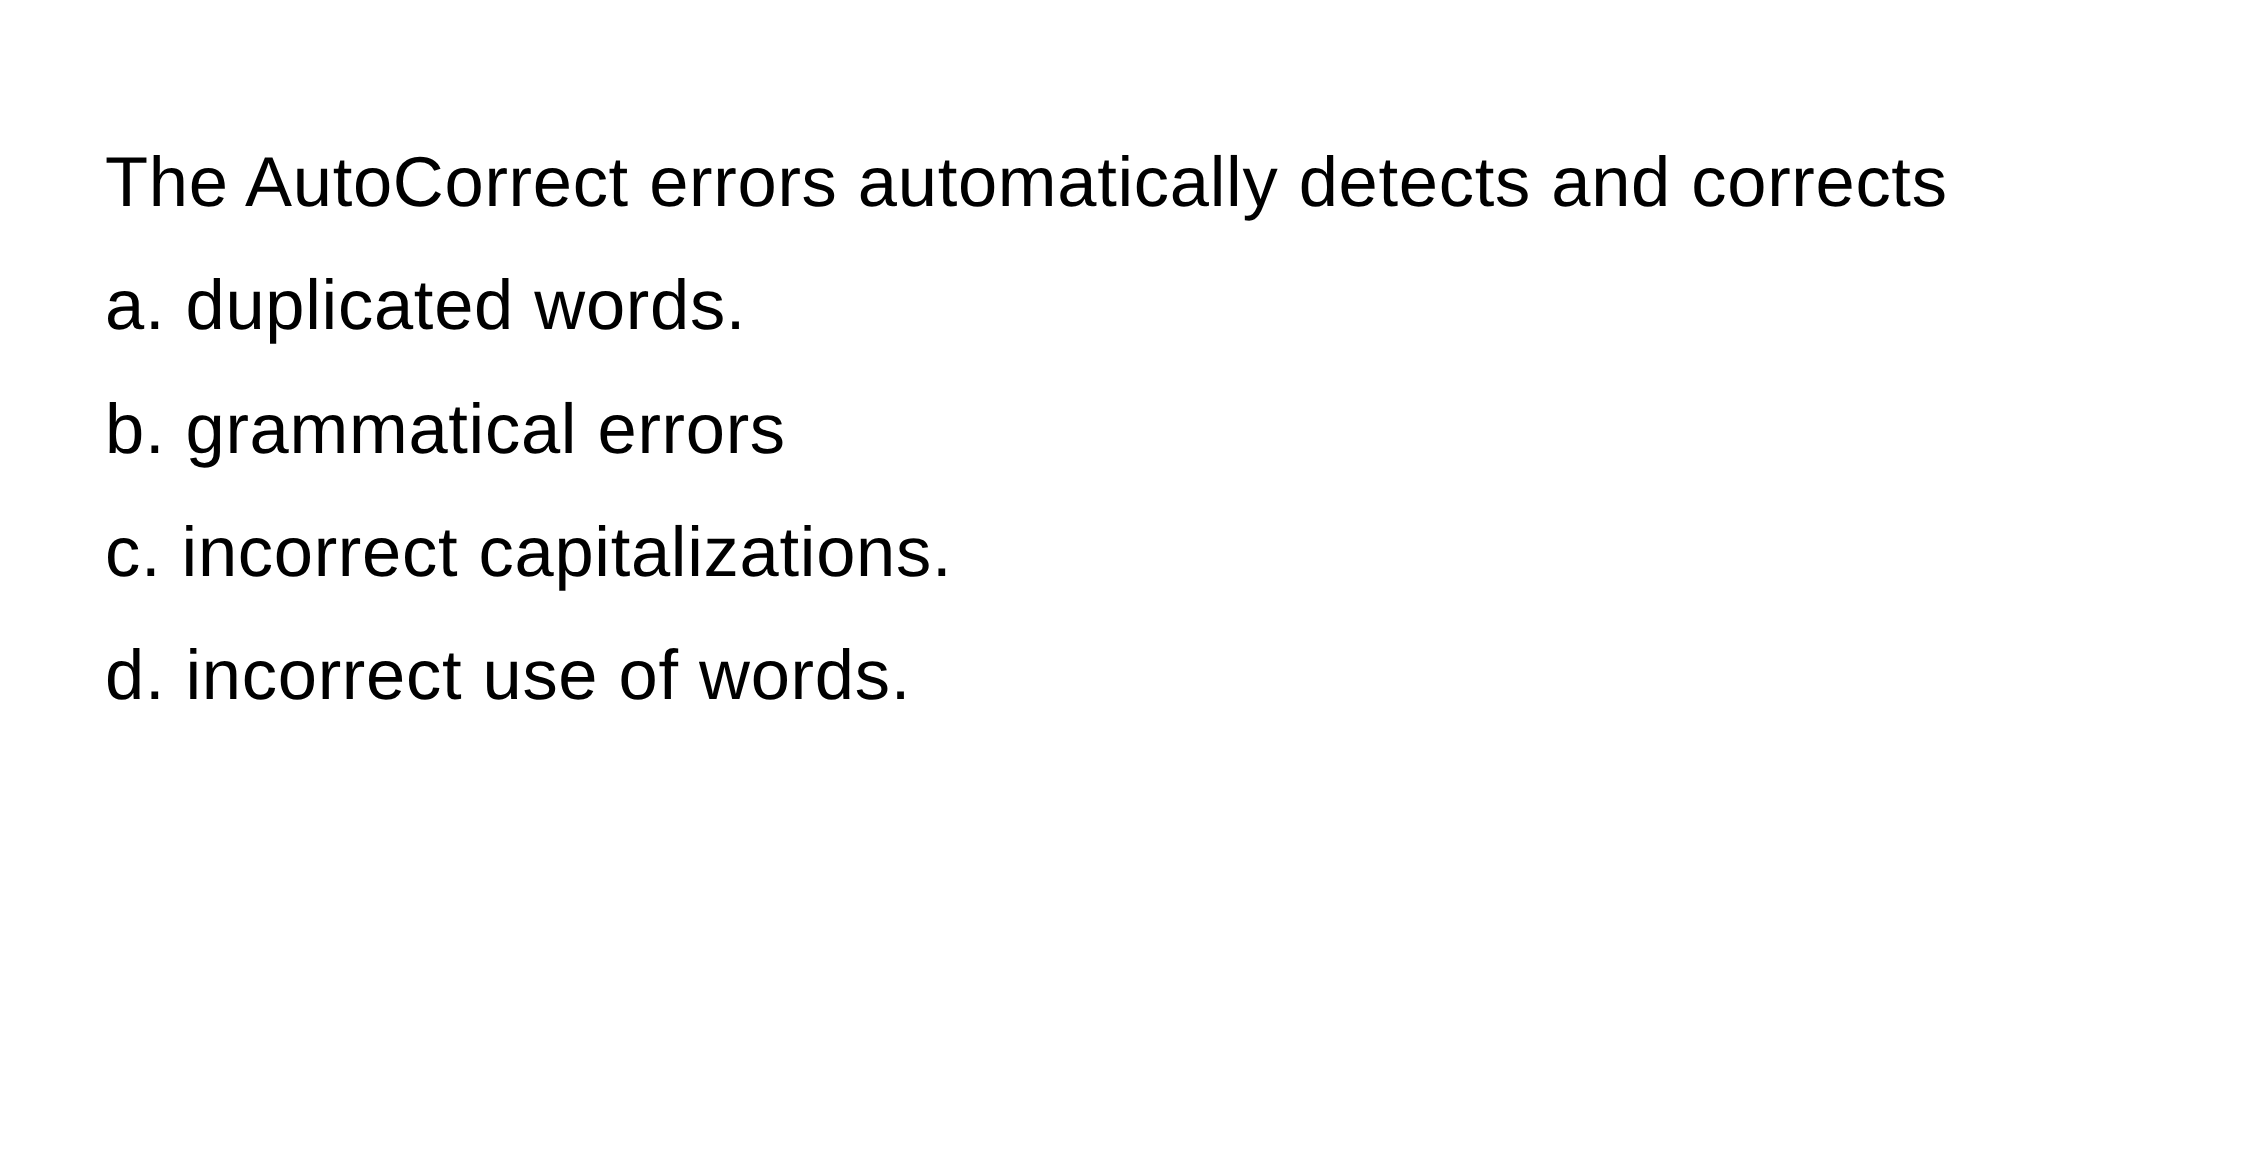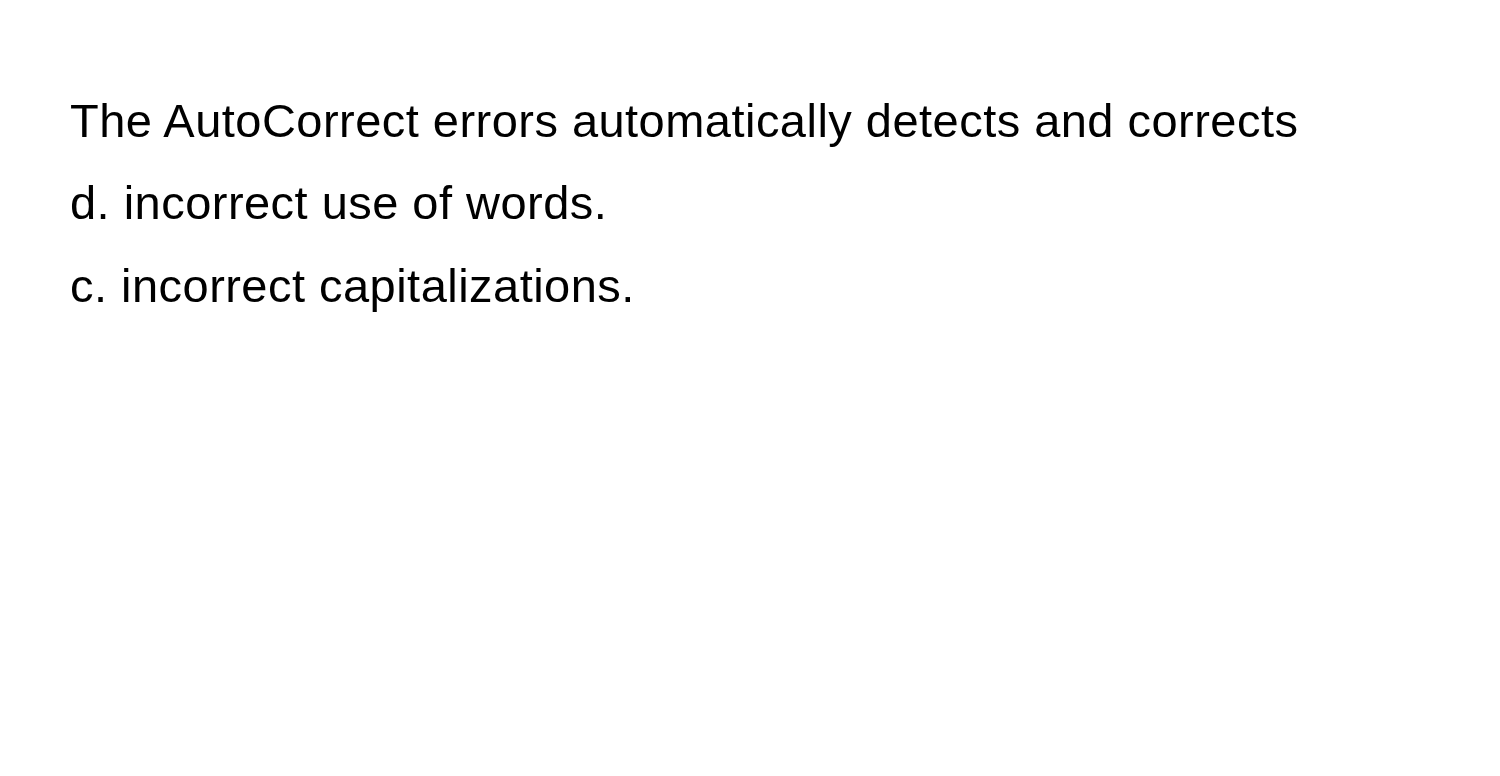--- a/index.html
+++ b/index.html
@@ -43,19 +43,25 @@
       margin-top: 0;
     }
   </style>
 </head>
 <body>
 
 <div class="question-block">
   <div class="question-text">The AutoCorrect errors automatically detects and corrects</div>
   <div class="options-list">
     <div class="option-row">
-      <span class="option-letter">d.</span><span class="option-text"> incorrect use of words.</span>
+      <span class="option-letter">a.</span><span class="option-text"> duplicated words.</span>
+    </div>
+    <div class="option-row">
+      <span class="option-letter">b.</span><span class="option-text"> grammatical errors</span>
     </div>
     <div class="option-row">
       <span class="option-letter">c.</span><span class="option-text"> incorrect capitalizations.</span>
+    </div>
+    <div class="option-row">
+      <span class="option-letter">d.</span><span class="option-text"> incorrect use of words.</span>
     </div>
   </div>
 </div>
 
 </body></html>

